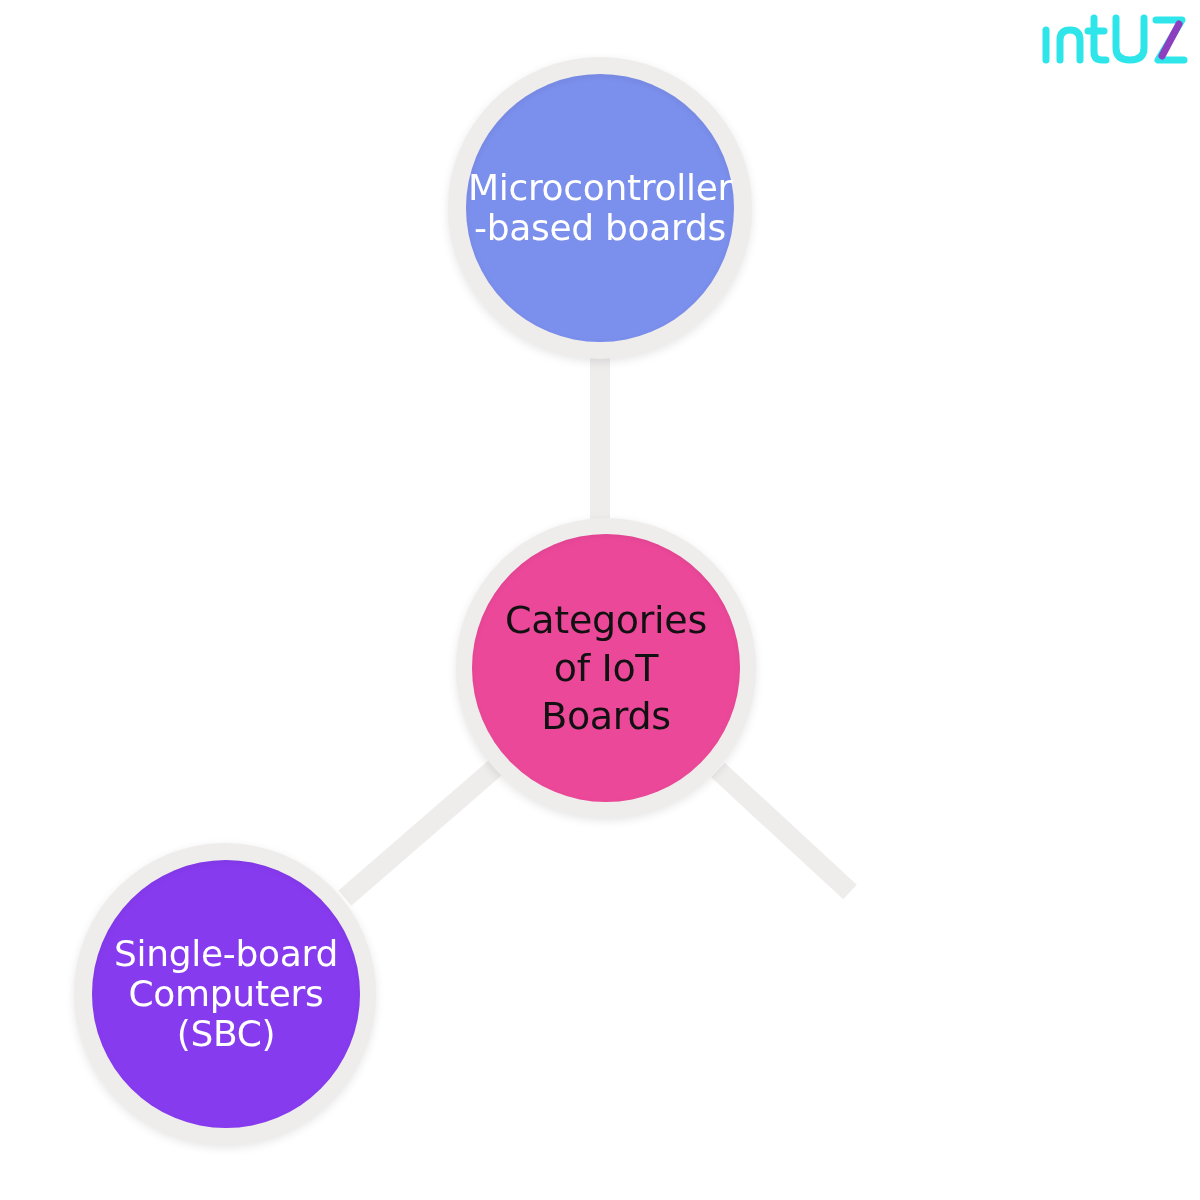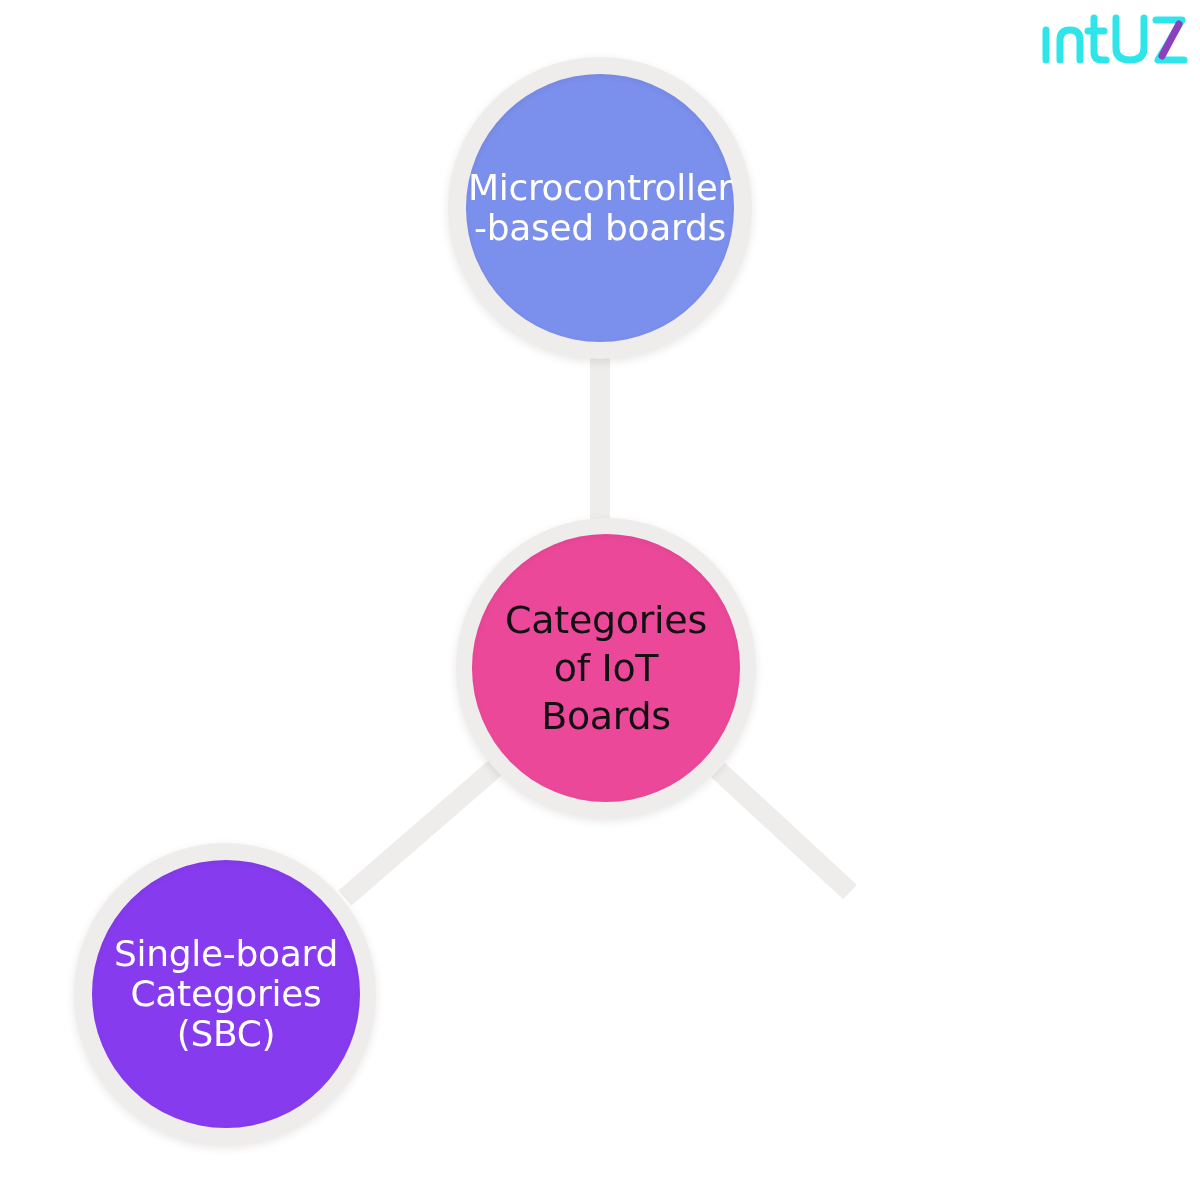--- a/index.html
+++ b/index.html
@@ -39,21 +39,21 @@
     <div class="inner" style="left:16px; top:16px; width:268px; height:268px;">
       <span class="label">Categories
 of IoT
 Boards</span>
     </div>
   </div>
 
   <div class="node" style="left:74px; top:843px; width:302px; height:302px;">
     <div class="inner" style="left:18px; top:17px; width:268px; height:268px; background:#873bef;">
       <span class="label">Single-board
-Categories
+Computers
 (SBC)</span>
     </div>
   </div>
 
 
   <svg class="logo" viewBox="0 0 150 60">
     <g fill="none" stroke="#2ee6ea" stroke-width="7" stroke-linecap="round" stroke-linejoin="round">
 
       <line x1="8" y1="20" x2="8" y2="50"></line>
 

